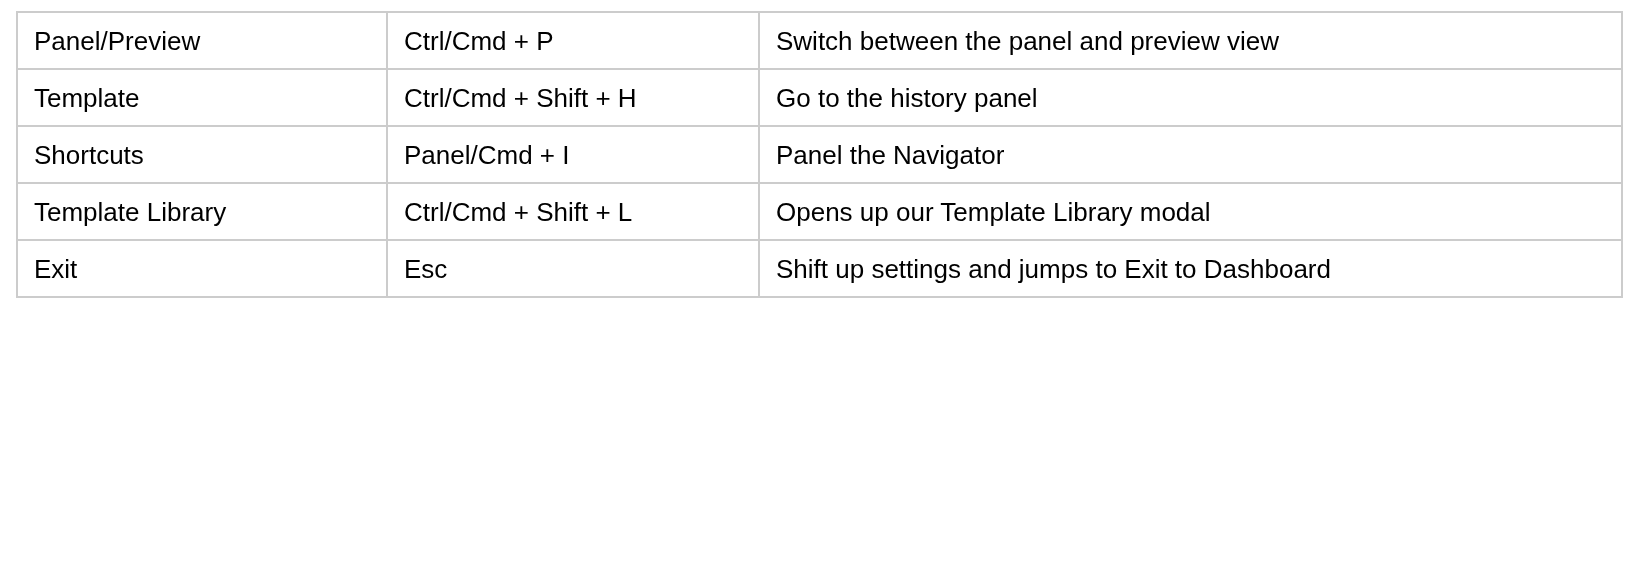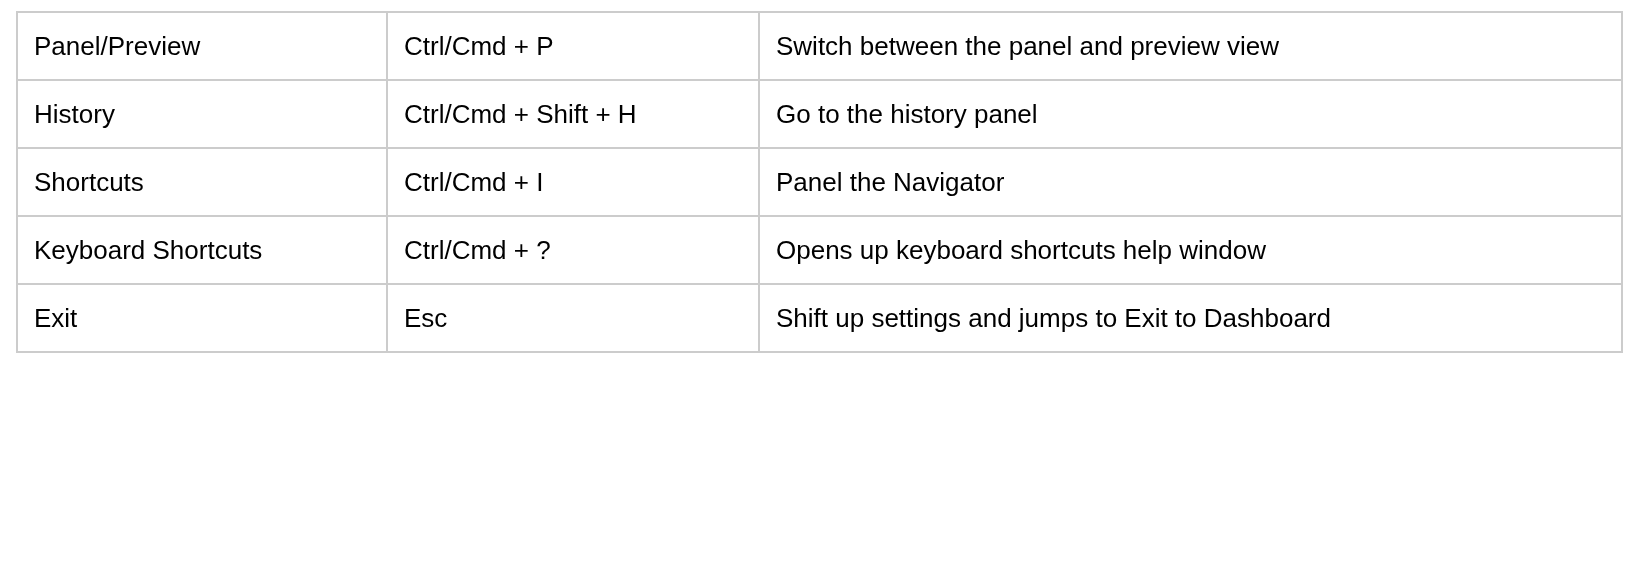--- a/index.html
+++ b/index.html
@@ -18,21 +18,21 @@
     table.shortcuts {
       position: absolute;
       left: 16px;
       top: 11px;
       border-collapse: collapse;
       table-layout: fixed;
       width: 1605px;
     }
     table.shortcuts td {
       border: 2px solid #cccccc;
-      height: 68px;
+      height: 57px;
       padding: 0 0 0 16px;
       font-size: 26px;
       line-height: 30px;
       vertical-align: middle;
       white-space: nowrap;
       overflow: hidden;
       box-sizing: border-box;
     }
     col.c-action { width: 370px; }
     col.c-keys { width: 372px; }
@@ -47,33 +47,33 @@
     <col class="c-keys">
     <col class="c-desc">
   </colgroup>
   <tbody>
     <tr>
       <td>Panel/Preview</td>
       <td>Ctrl/Cmd + P</td>
       <td>Switch between the panel and preview view</td>
     </tr>
     <tr>
-      <td>History</td>
+      <td>Template</td>
       <td>Ctrl/Cmd + Shift + H</td>
       <td>Go to the history panel</td>
     </tr>
     <tr>
       <td>Shortcuts</td>
-      <td>Ctrl/Cmd + I</td>
+      <td>Panel/Cmd + I</td>
       <td>Panel the Navigator</td>
     </tr>
     <tr>
-      <td>Keyboard Shortcuts</td>
-      <td>Ctrl/Cmd + ?</td>
-      <td>Opens up keyboard shortcuts help window</td>
+      <td>Template Library</td>
+      <td>Ctrl/Cmd + Shift + L</td>
+      <td>Opens up our Template Library modal</td>
     </tr>
     <tr>
       <td>Exit</td>
       <td>Esc</td>
       <td>Shift up settings and jumps to Exit to Dashboard</td>
     </tr>
   </tbody>
 </table>
 
 </body></html>

